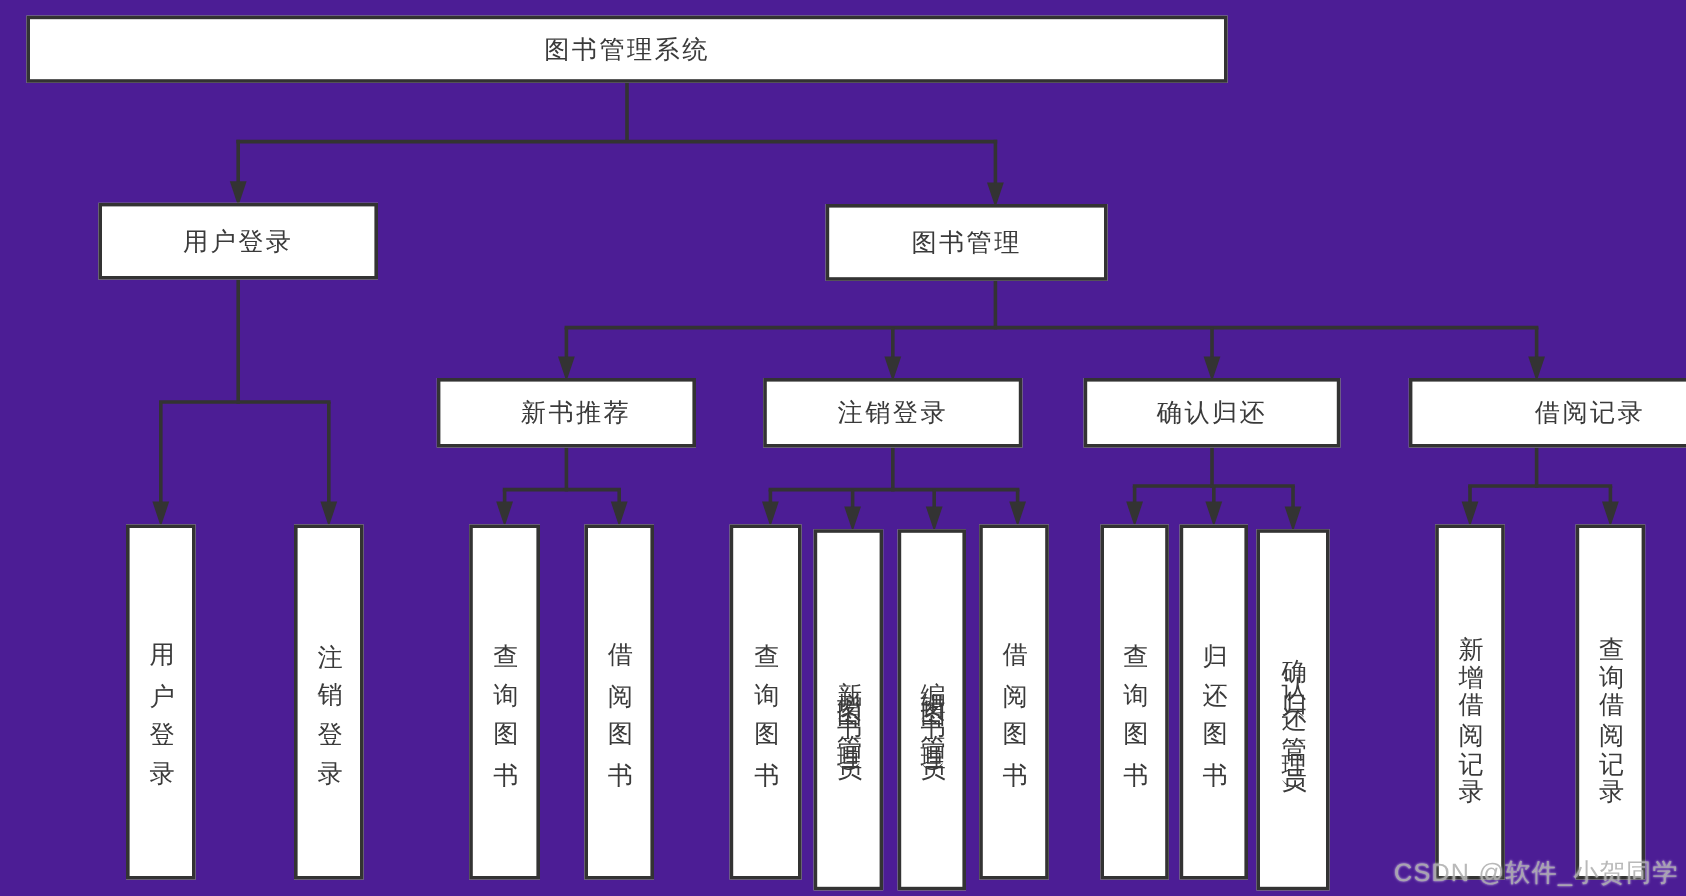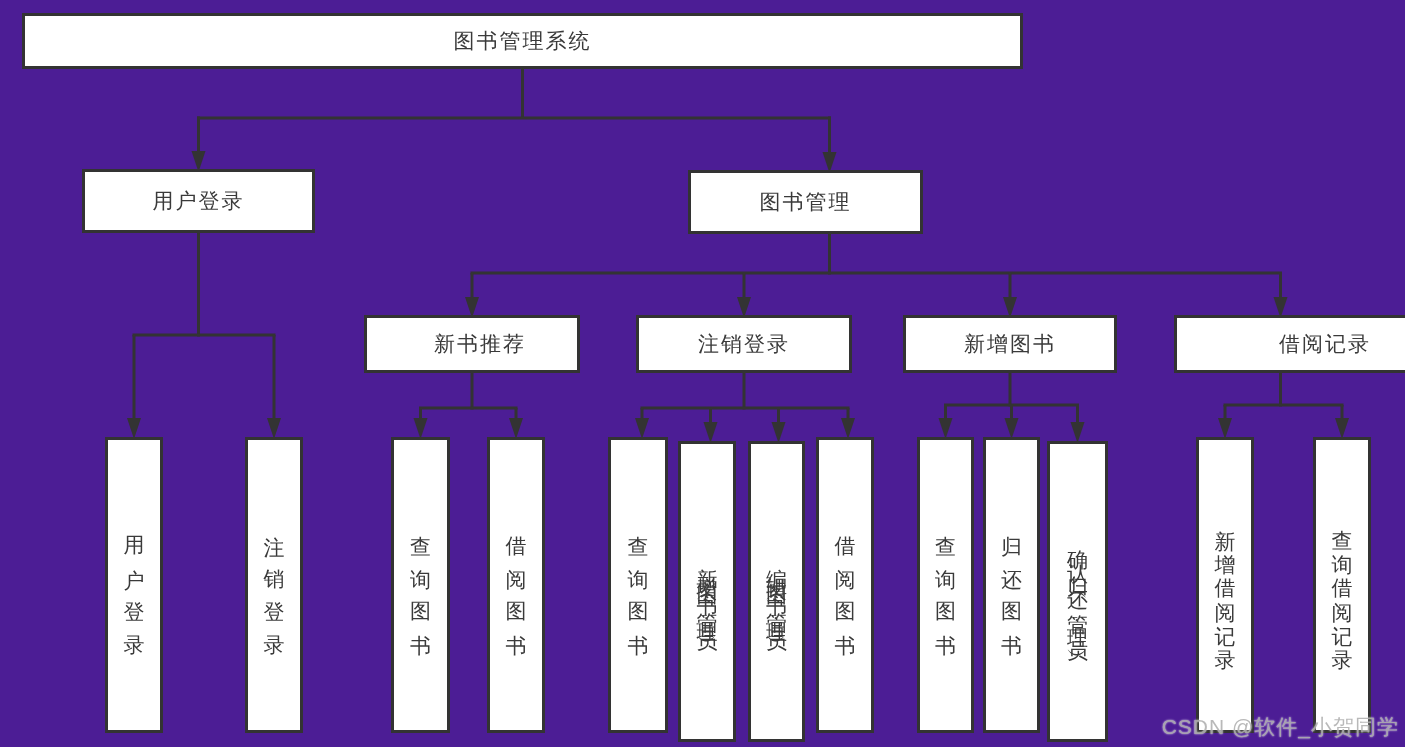--- a/index.html
+++ b/index.html
@@ -134,21 +134,21 @@
     <span>图书管理</span>
   </div>
 
   <div class="node" style="left:364px; top:315px; width:216px; height:58px;padding-left:16px;">
     <span>新书推荐</span>
   </div>
   <div class="node" style="left:636px; top:315px; width:216px; height:58px;">
     <span>注销登录</span>
   </div>
   <div class="node" style="left:903px; top:315px; width:214px; height:58px;">
-    <span>新增图书</span>
+    <span>确认归还</span>
   </div>
   <div class="node" style="left:1174px; top:315px; width:258px; height:58px;padding-left:44px;">
     <span>借阅记录</span>
   </div>
 
   <div class="node leaf" style="left:105px; top:437px; width:58px; height:296px;">
     <span class="vtext vs-4">用户登录</span>
   </div>
   <div class="node leaf" style="left:245px; top:437px; width:58px; height:296px;">
     <span class="vtext vs-4">注销登录</span>

